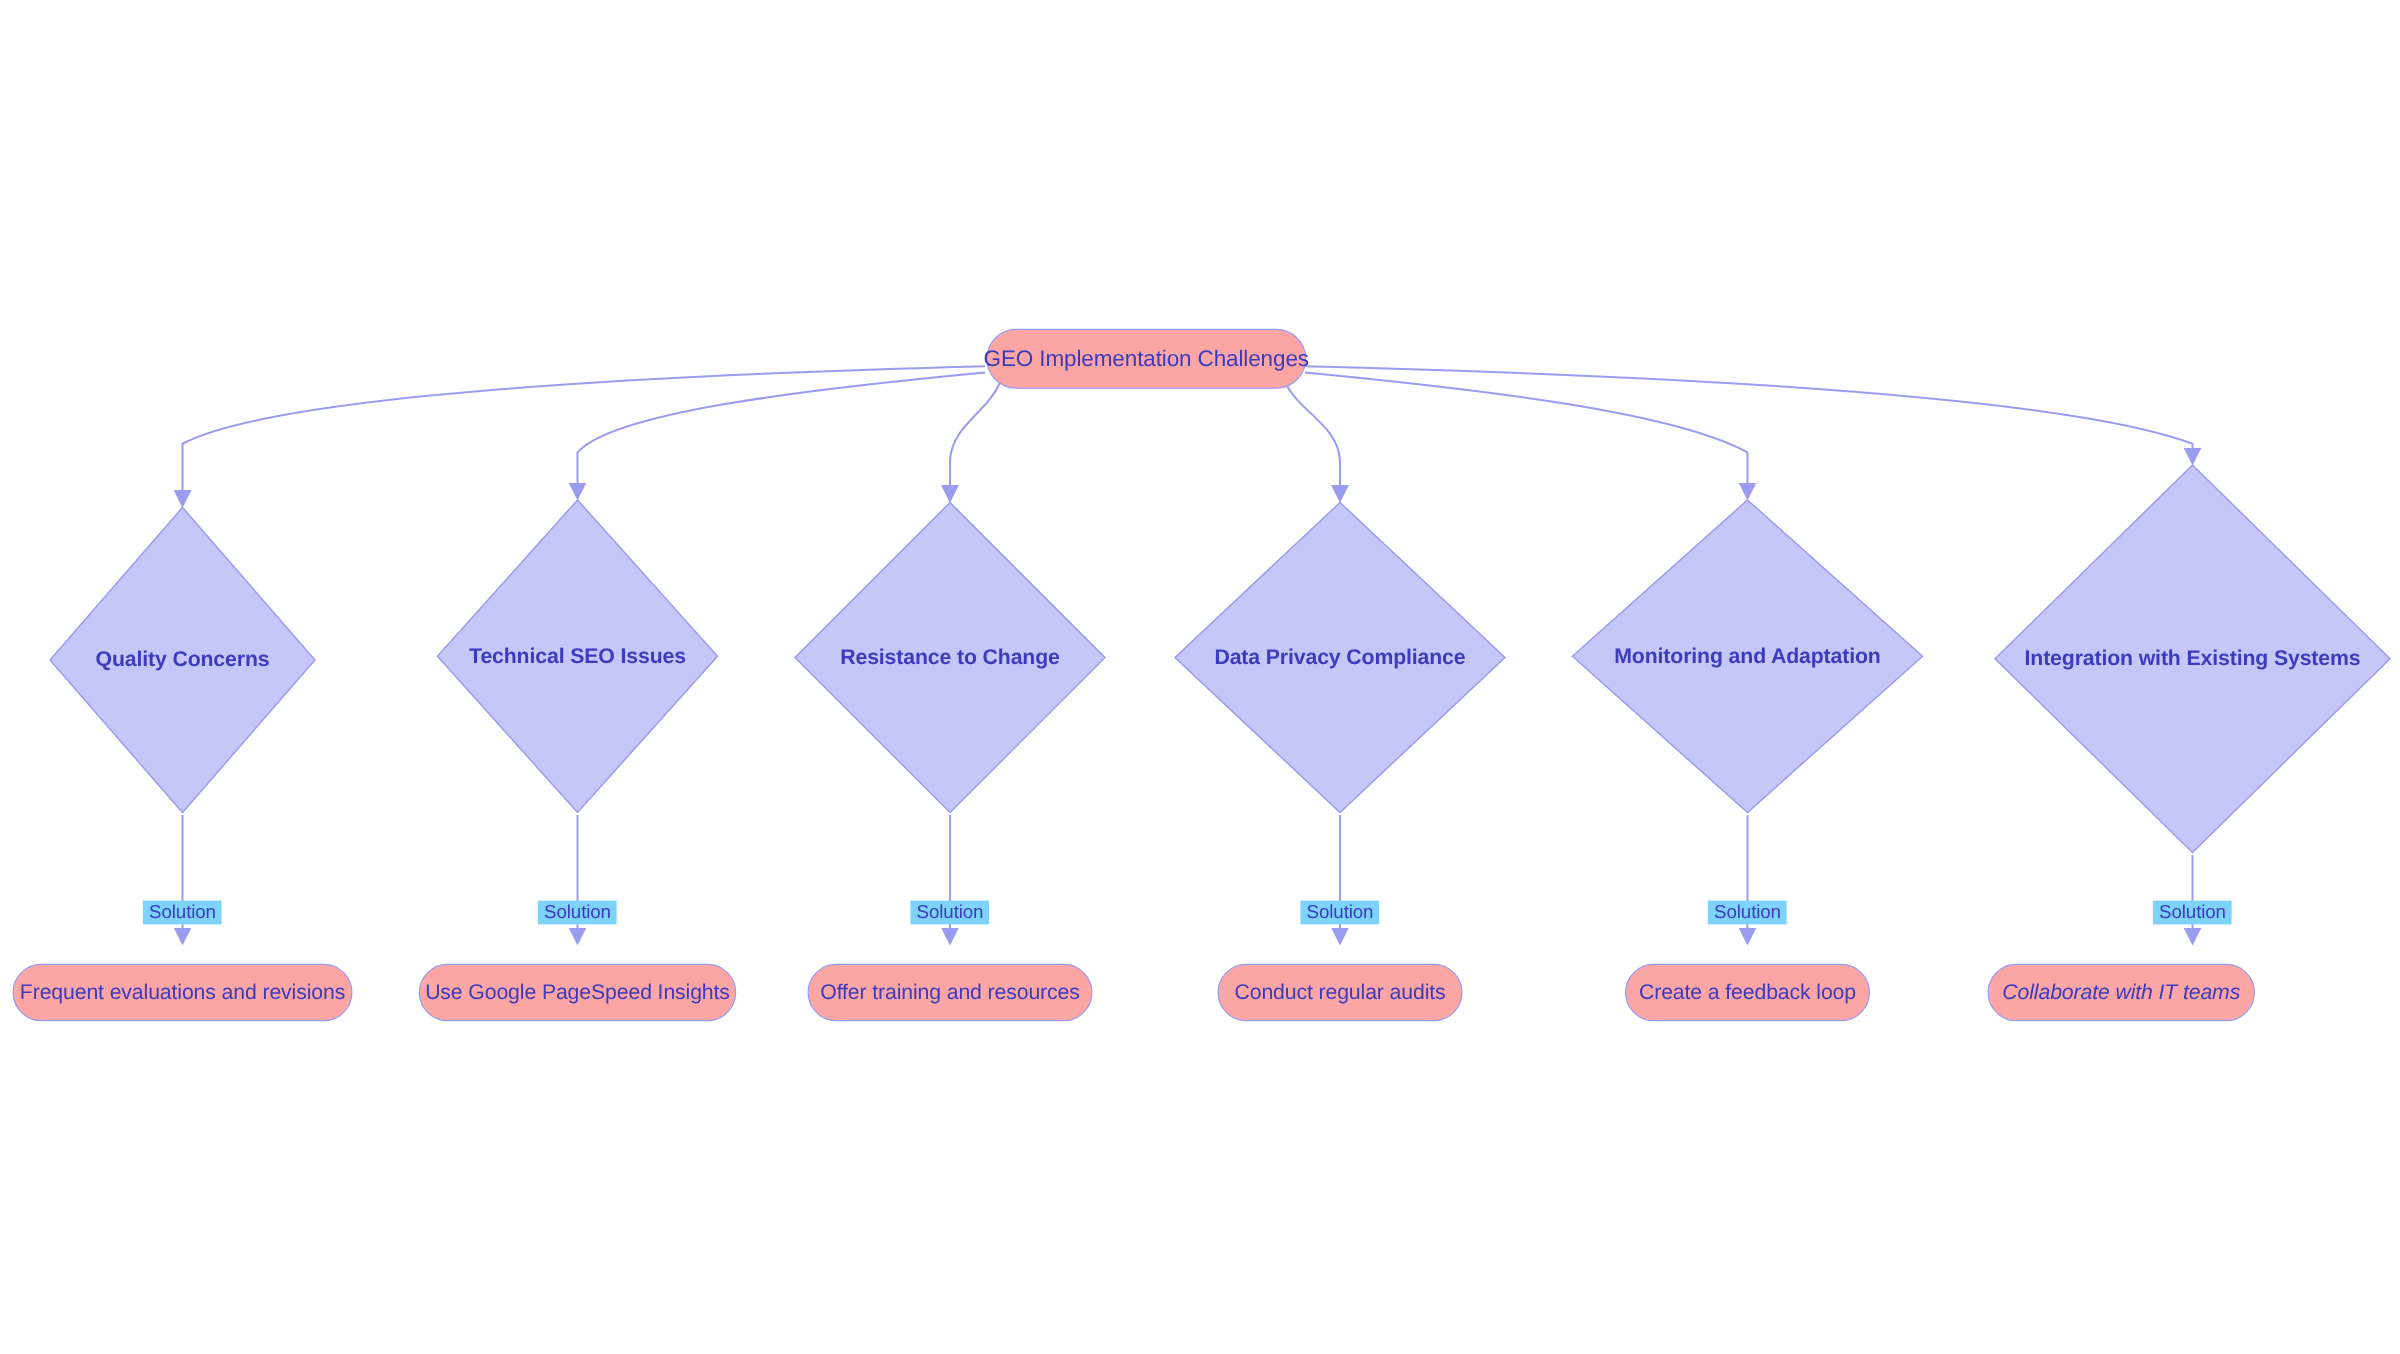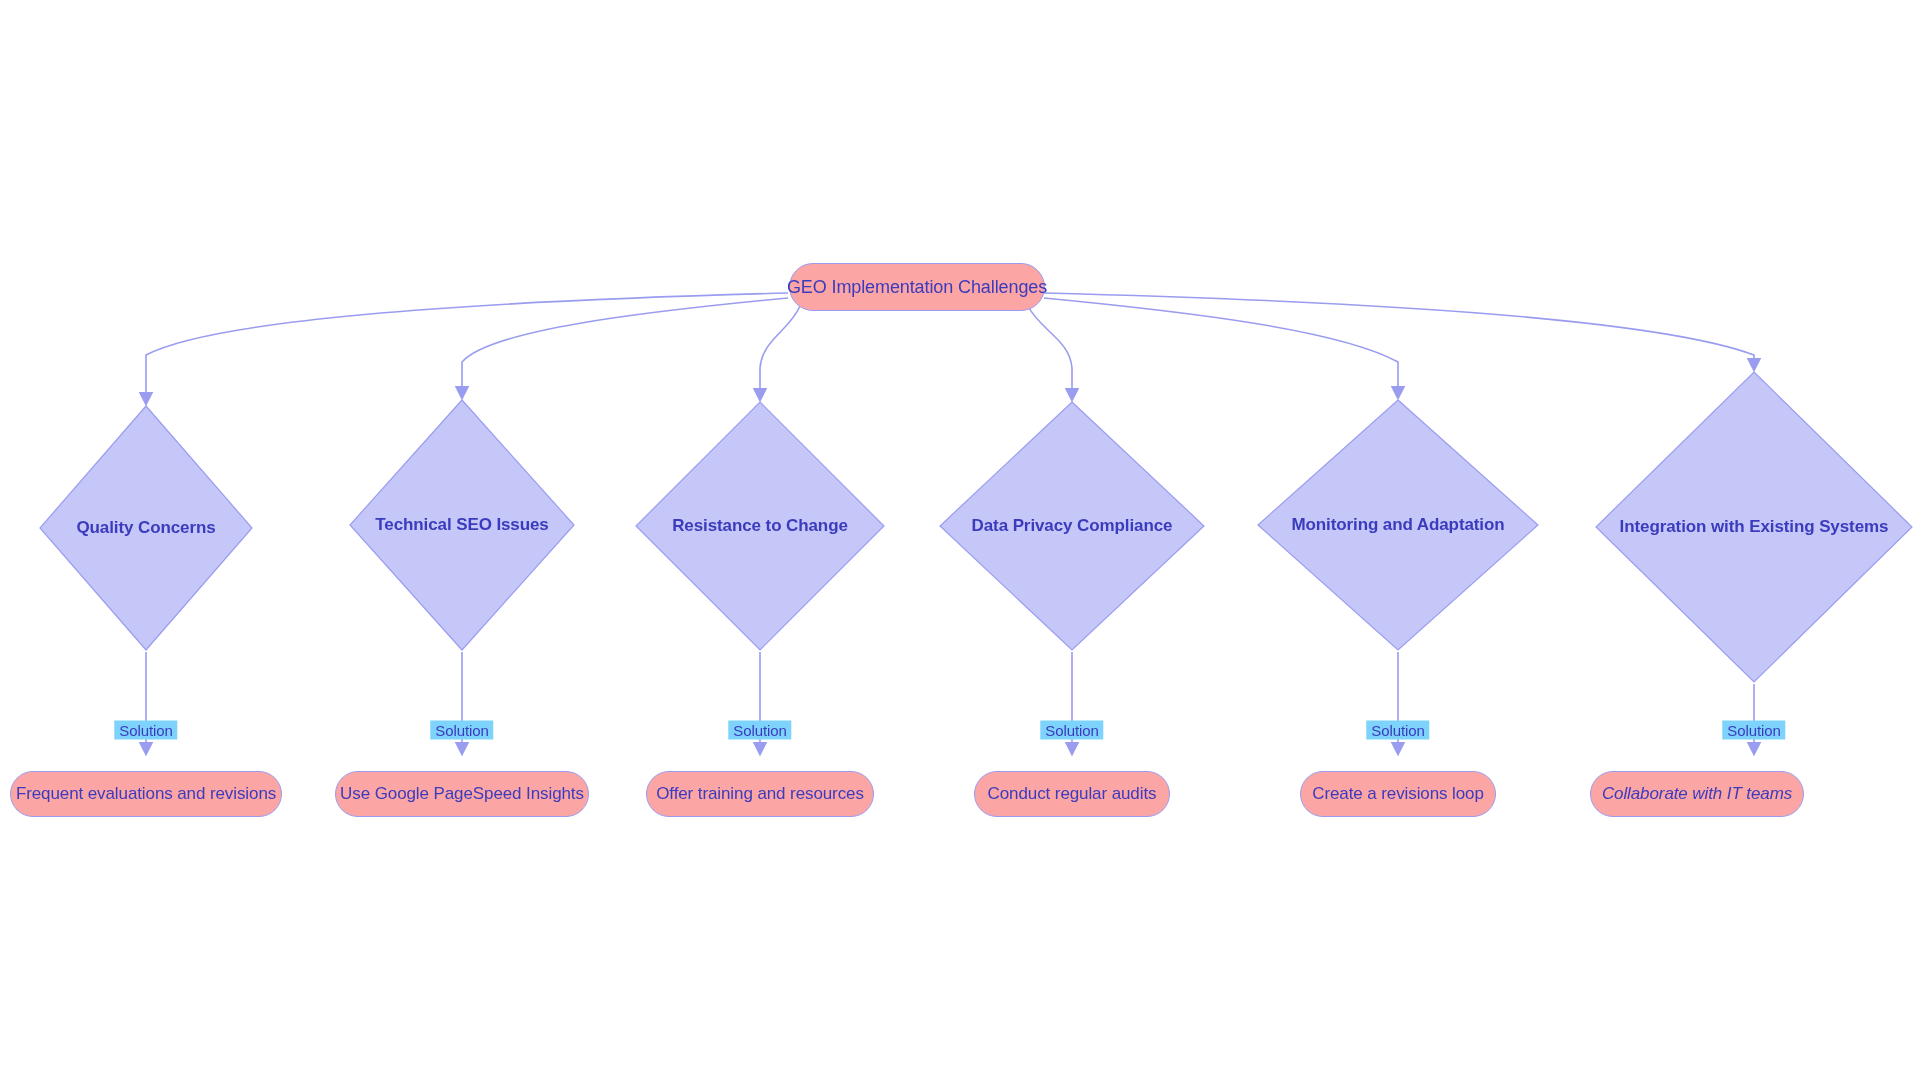--- a/index.html
+++ b/index.html
@@ -176,19 +176,19 @@
   <div class="node node-solution" style="left:335px; top:771px; width:254px;">
     <span>Use Google PageSpeed Insights</span>
   </div>
   <div class="node node-solution" style="left:646px; top:771px; width:228px;">
     <span>Offer training and resources</span>
   </div>
   <div class="node node-solution" style="left:974px; top:771px; width:196px;">
     <span>Conduct regular audits</span>
   </div>
   <div class="node node-solution" style="left:1300px; top:771px; width:196px;">
-    <span>Create a revisions loop</span>
+    <span>Create a feedback loop</span>
   </div>
   <div class="node node-solution" style="left:1590px; top:771px; width:214px;font-style:italic;">
     <span>Collaborate with IT teams</span>
   </div>
 
 </div>
 
 </body></html>

